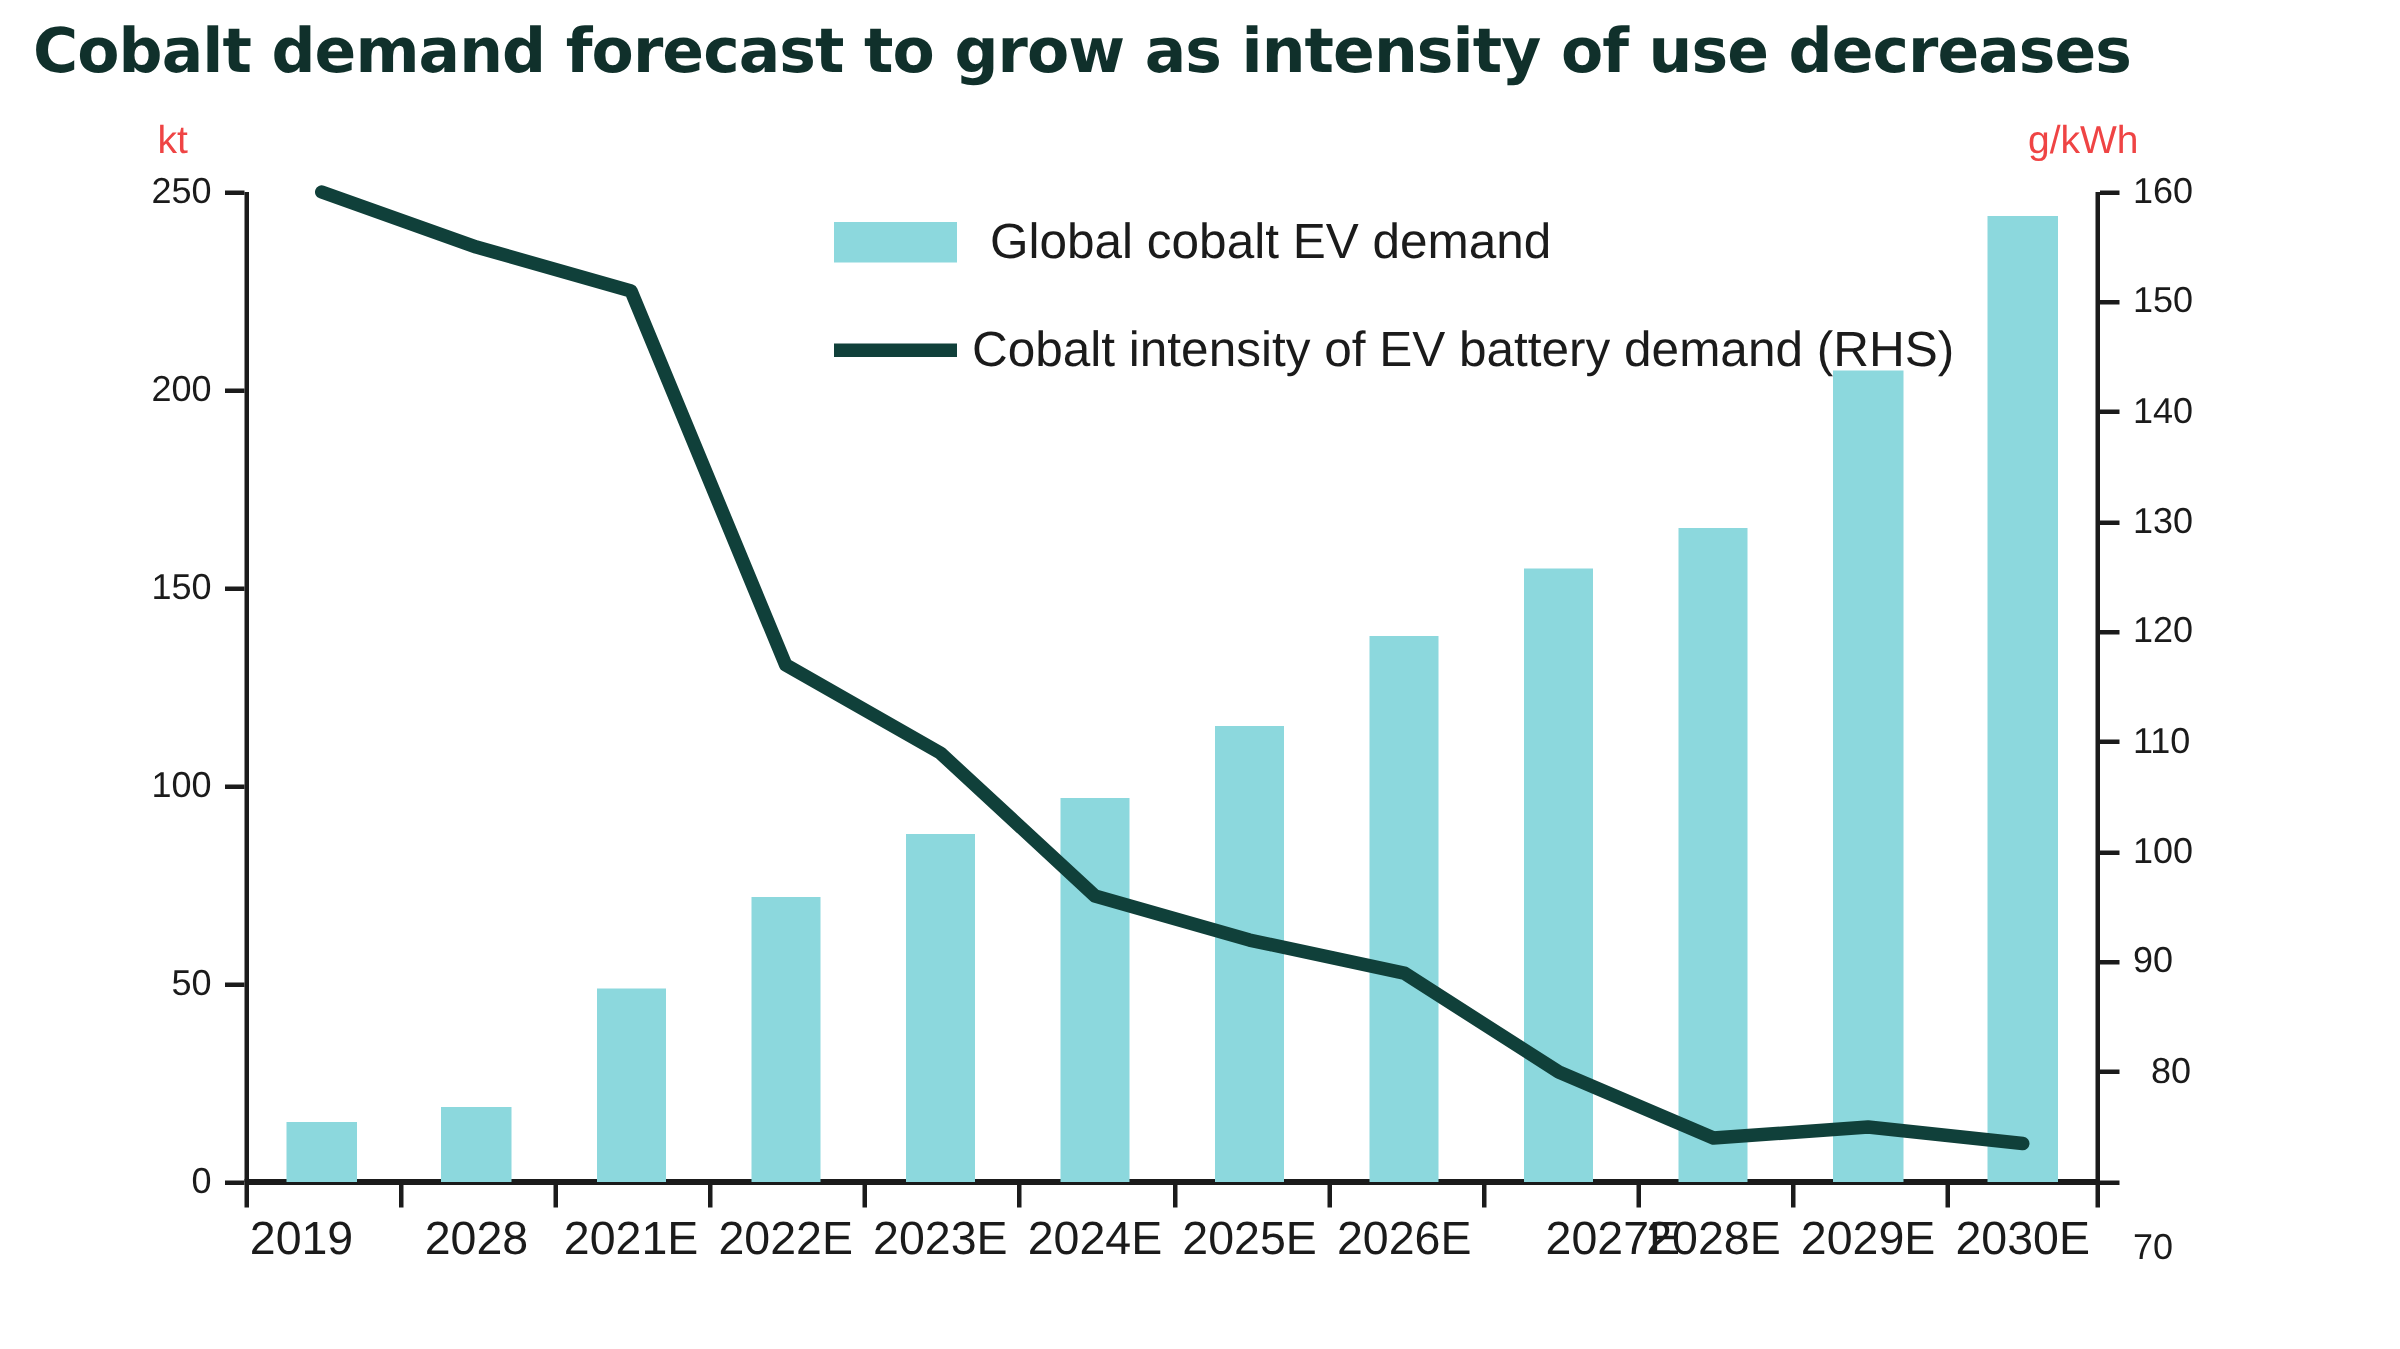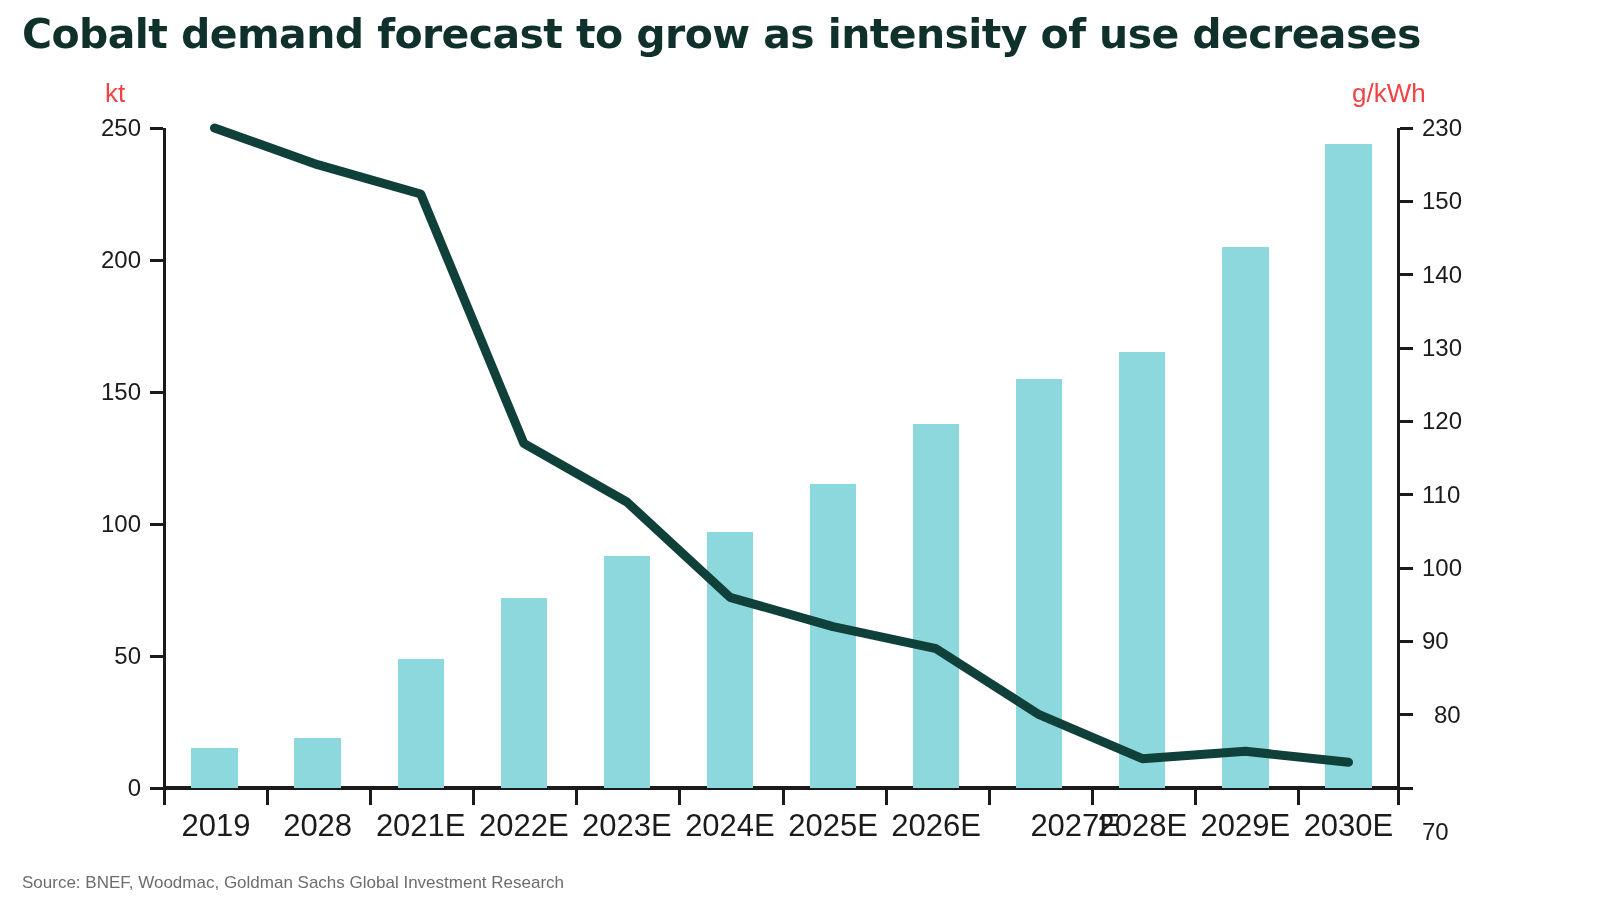--- a/index.html
+++ b/index.html
@@ -206,21 +206,21 @@
         <div class="tick-label tick-label-right" style="top: 366.667px;">110</div>
         <div class="tick tick-right" style="top: 291.833px;"></div>
         <div class="tick-label tick-label-right" style="top: 293.333px;">120</div>
         <div class="tick tick-right" style="top: 218.5px;"></div>
         <div class="tick-label tick-label-right" style="top: 220px;">130</div>
         <div class="tick tick-right" style="top: 145.167px;"></div>
         <div class="tick-label tick-label-right" style="top: 146.667px;">140</div>
         <div class="tick tick-right" style="top: 71.8333px;"></div>
         <div class="tick-label tick-label-right" style="top: 73.3333px;">150</div>
         <div class="tick tick-right" style="top: -1.5px;"></div>
-        <div class="tick-label tick-label-right" style="top: 0px;">230</div>
+        <div class="tick-label tick-label-right" style="top: 0px;">160</div>
       </div>
     <div id="x-ticks">
         <div class="xtick" style="left: 0px;"></div>
         <div class="xtick" style="left: 103.083px;"></div>
         <div class="xtick" style="left: 206.167px;"></div>
         <div class="xtick" style="left: 309.25px;"></div>
         <div class="xtick" style="left: 412.333px;"></div>
         <div class="xtick" style="left: 515.417px;"></div>
         <div class="xtick" style="left: 618.5px;"></div>
         <div class="xtick" style="left: 721.583px;"></div>
@@ -244,29 +244,38 @@
         <div class="bar" style="left: 1059.18px; width: 46.3875px; height: 541.2px; background: rgb(140, 216, 221);"></div>
         <div class="bar" style="left: 1162.26px; width: 46.3875px; height: 644.16px; background: rgb(140, 216, 221);"></div>
       </div>
 
     <svg class="series-line" id="line-svg" viewBox="0 0 1237 660" preserveAspectRatio="none">
       <polyline id="line-path" fill="none" stroke-width="9" stroke-linejoin="round" stroke-linecap="round" points="51.5,0.0 154.6,36.7 257.7,66.0 360.8,315.3 463.9,374.0 567.0,469.3 670.0,498.7 773.1,520.7 876.2,586.7 979.3,630.7 1082.4,623.3 1185.5,634.3" stroke="#10403a"></polyline>
     </svg>
   </div>
 
   <div id="x-labels">
-      <div class="xlabel" style="left: 216px;">2019</div>
+      <div class="xlabel" style="left: 201px;">2019</div>
       <div class="xlabel" style="left: 317.625px;">2028</div>
       <div class="xlabel" style="left: 420.708px;">2021E</div>
       <div class="xlabel" style="left: 523.792px;">2022E</div>
       <div class="xlabel" style="left: 626.875px;">2023E</div>
       <div class="xlabel" style="left: 729.958px;">2024E</div>
       <div class="xlabel" style="left: 833.042px;">2025E</div>
       <div class="xlabel" style="left: 936.125px;">2026E</div>
       <div class="xlabel" style="left: 1039.21px; margin-left: 36px;">2027E</div>
       <div class="xlabel" style="left: 1142.29px;">2028E</div>
       <div class="xlabel" style="left: 1245.38px;">2029E</div>
       <div class="xlabel" style="left: 1348.46px;">2030E</div>
     </div>
 
-
-  <div class="source">Source: BNEF, Woodmac, Goldman Sachs Global Investment Research</div>
+  <div class="legend">
+    <div class="legend-row">
+      <span class="legend-swatch-bar"></span>
+      <span class="legend-text">Global cobalt EV demand</span>
+    </div>
+    <div class="legend-row">
+      <span class="legend-swatch-line"></span>
+      <span class="legend-text">Cobalt intensity of EV battery demand (RHS)</span>
+    </div>
+  </div>
+
 </div>
 
 </body></html>

